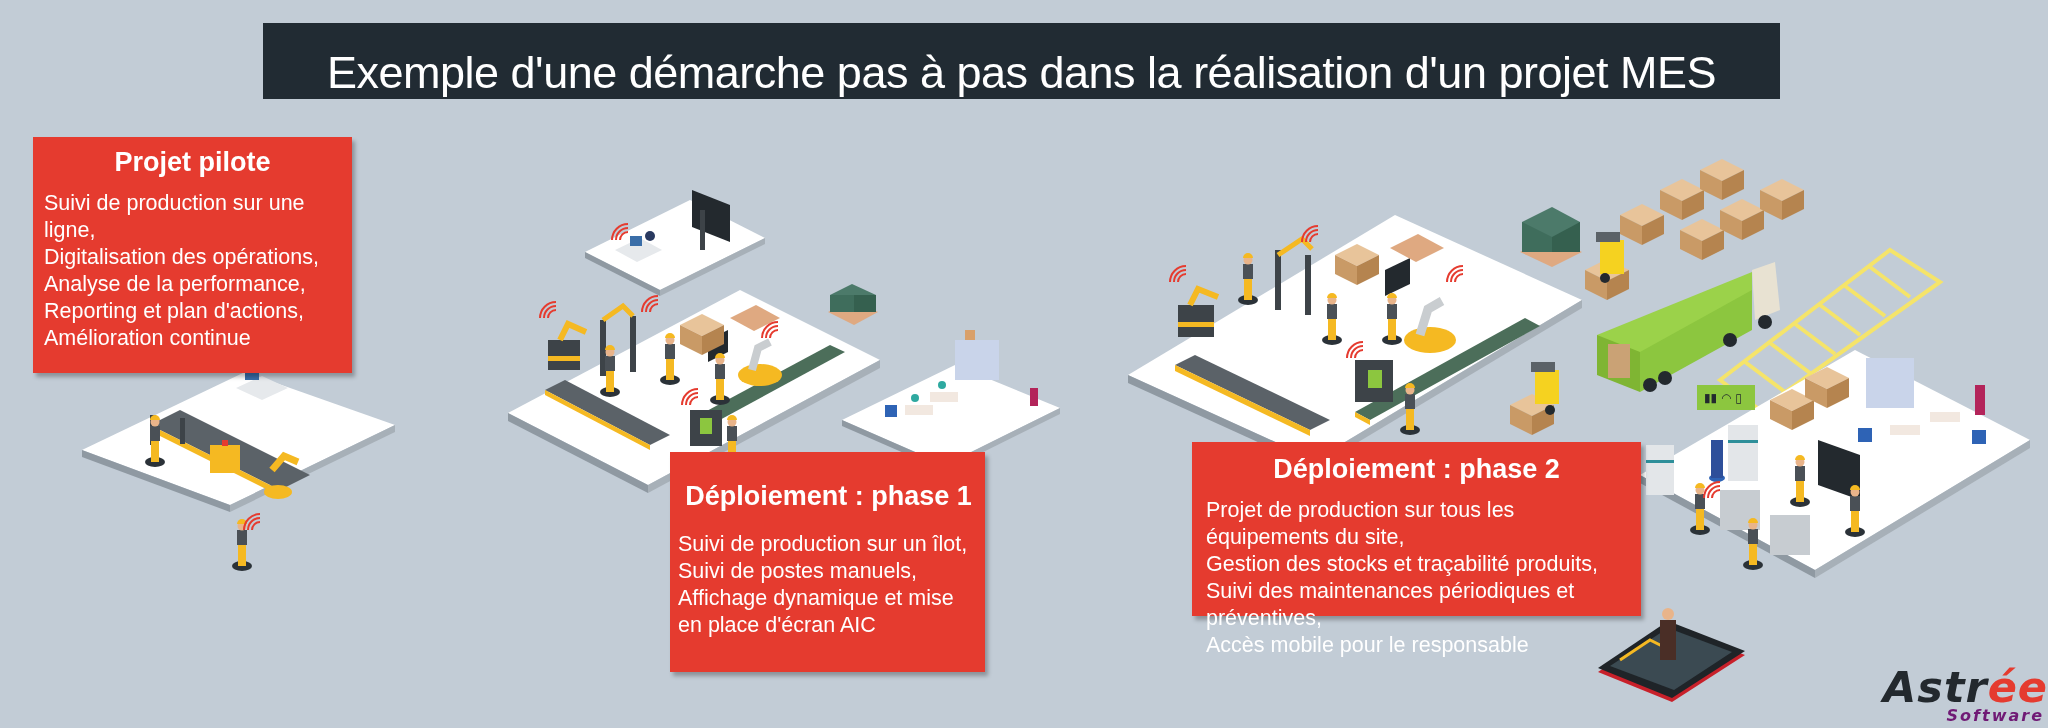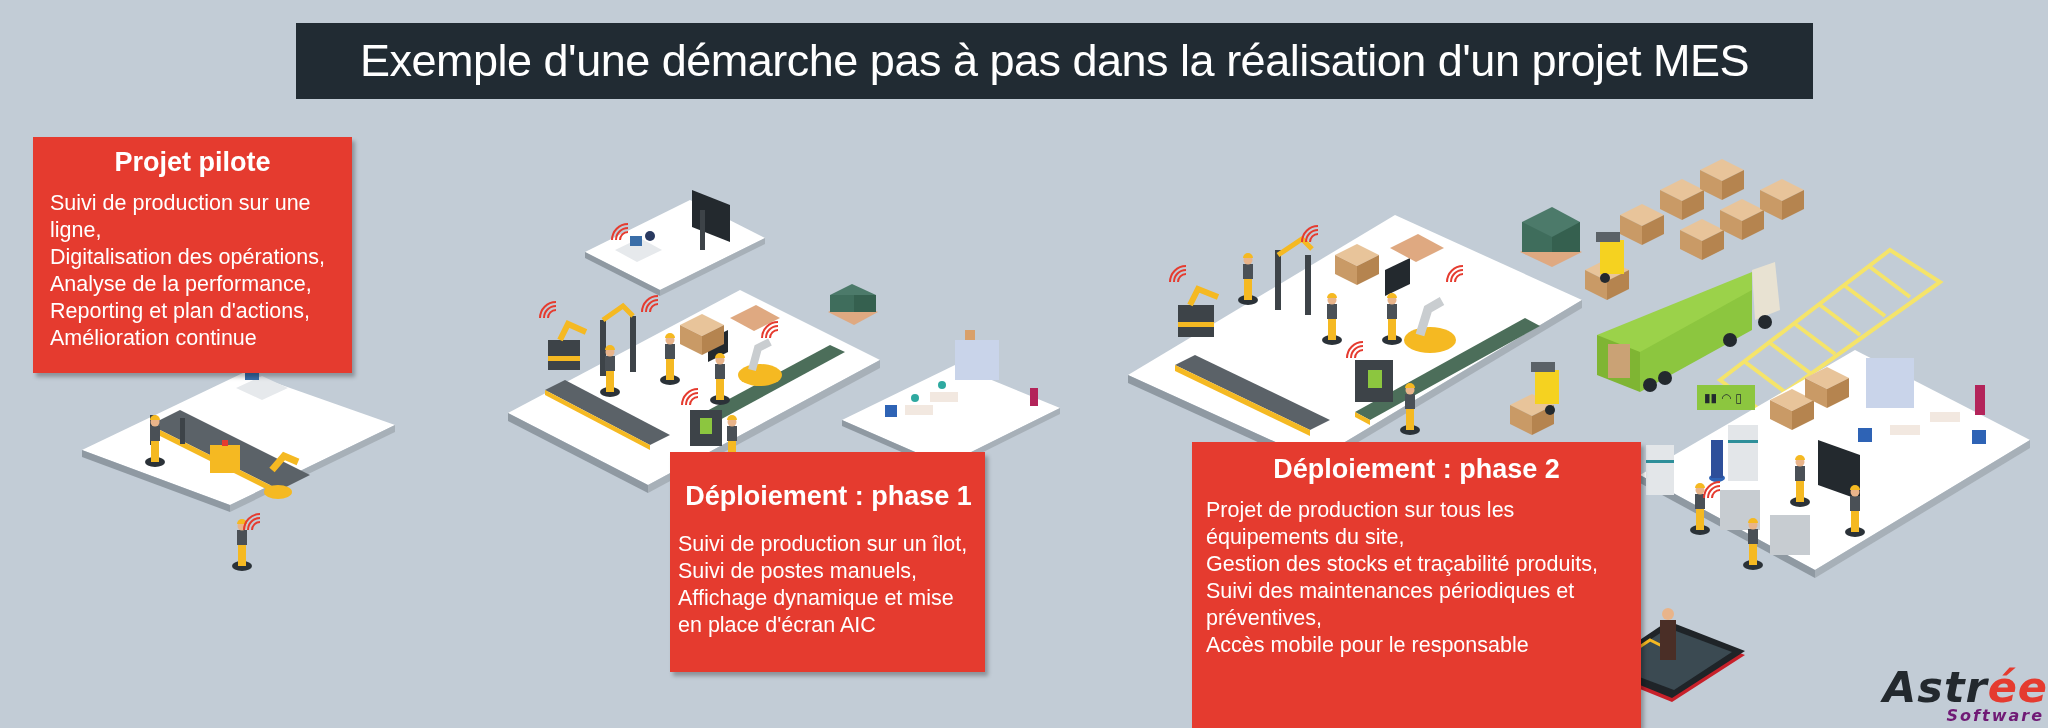--- a/index.html
+++ b/index.html
@@ -5,39 +5,39 @@
   html, body { margin: 0; padding: 0; }
   body {
     width: 2048px; height: 728px; overflow: hidden;
     background: #c2ccd6;
     font-family: "Liberation Sans", "DejaVu Sans", sans-serif;
     position: relative;
   }
   .title-bar {
     position: absolute; left: 263px; top: 23px; width: 1517px; height: 76px;
     background: #212b33; color: #ffffff;
-    display: flex; align-items: center; justify-content: center;
-    font-size: 45px; letter-spacing: -0.5px; margin-left: 33px;
+    display: flex; align-items: flex-end; justify-content: center;
+    font-size: 45px; letter-spacing: -0.5px;
   }
   .scene { position: absolute; left: 0; top: 0; width: 2048px; height: 728px; }
   .card {
     position: absolute; background: #e53b2f; color: #ffffff;
     box-shadow: 3px 4px 4px rgba(0,0,0,0.28);
     box-sizing: border-box;
   }
   .card h2 {
     margin: 0; font-weight: bold; text-align: center; font-size: 27px;
   }
   .card ul { list-style: none; margin: 0; padding: 0; }
   .card li { font-size: 21.5px; line-height: 27px; }
-  #card-pilot { left: 33px; top: 137px; width: 319px; height: 236px; padding: 10px 17px; }
+  #card-pilot { left: 33px; top: 137px; width: 319px; height: 236px; padding: 10px 11px; }
   #card-pilot h2 { margin-bottom: 12px; }
   #card-phase1 { left: 670px; top: 452px; width: 315px; height: 220px; padding: 29px 6px 0 8px; }
   #card-phase1 h2 { margin-bottom: 19px; }
-  #card-phase2 { left: 1192px; top: 442px; width: 449px; height: 286px; padding: 12px 14px; }
+  #card-phase2 { left: 1192px; top: 442px; width: 449px; height: 174px; padding: 12px 14px; }
   #card-phase2 h2 { margin-bottom: 12px; }
   .logo {
     position: absolute; left: 1858px; top: 666px; width: 190px; height: 62px;
     text-align: right;
   }
   .logo-main {
     font-family: "DejaVu Sans", sans-serif; font-weight: bold; font-style: italic;
     font-size: 43px; color: #23292e; letter-spacing: 1px; line-height: 42px;
   }
   .logo-main .accent { color: #e53b2f; }

